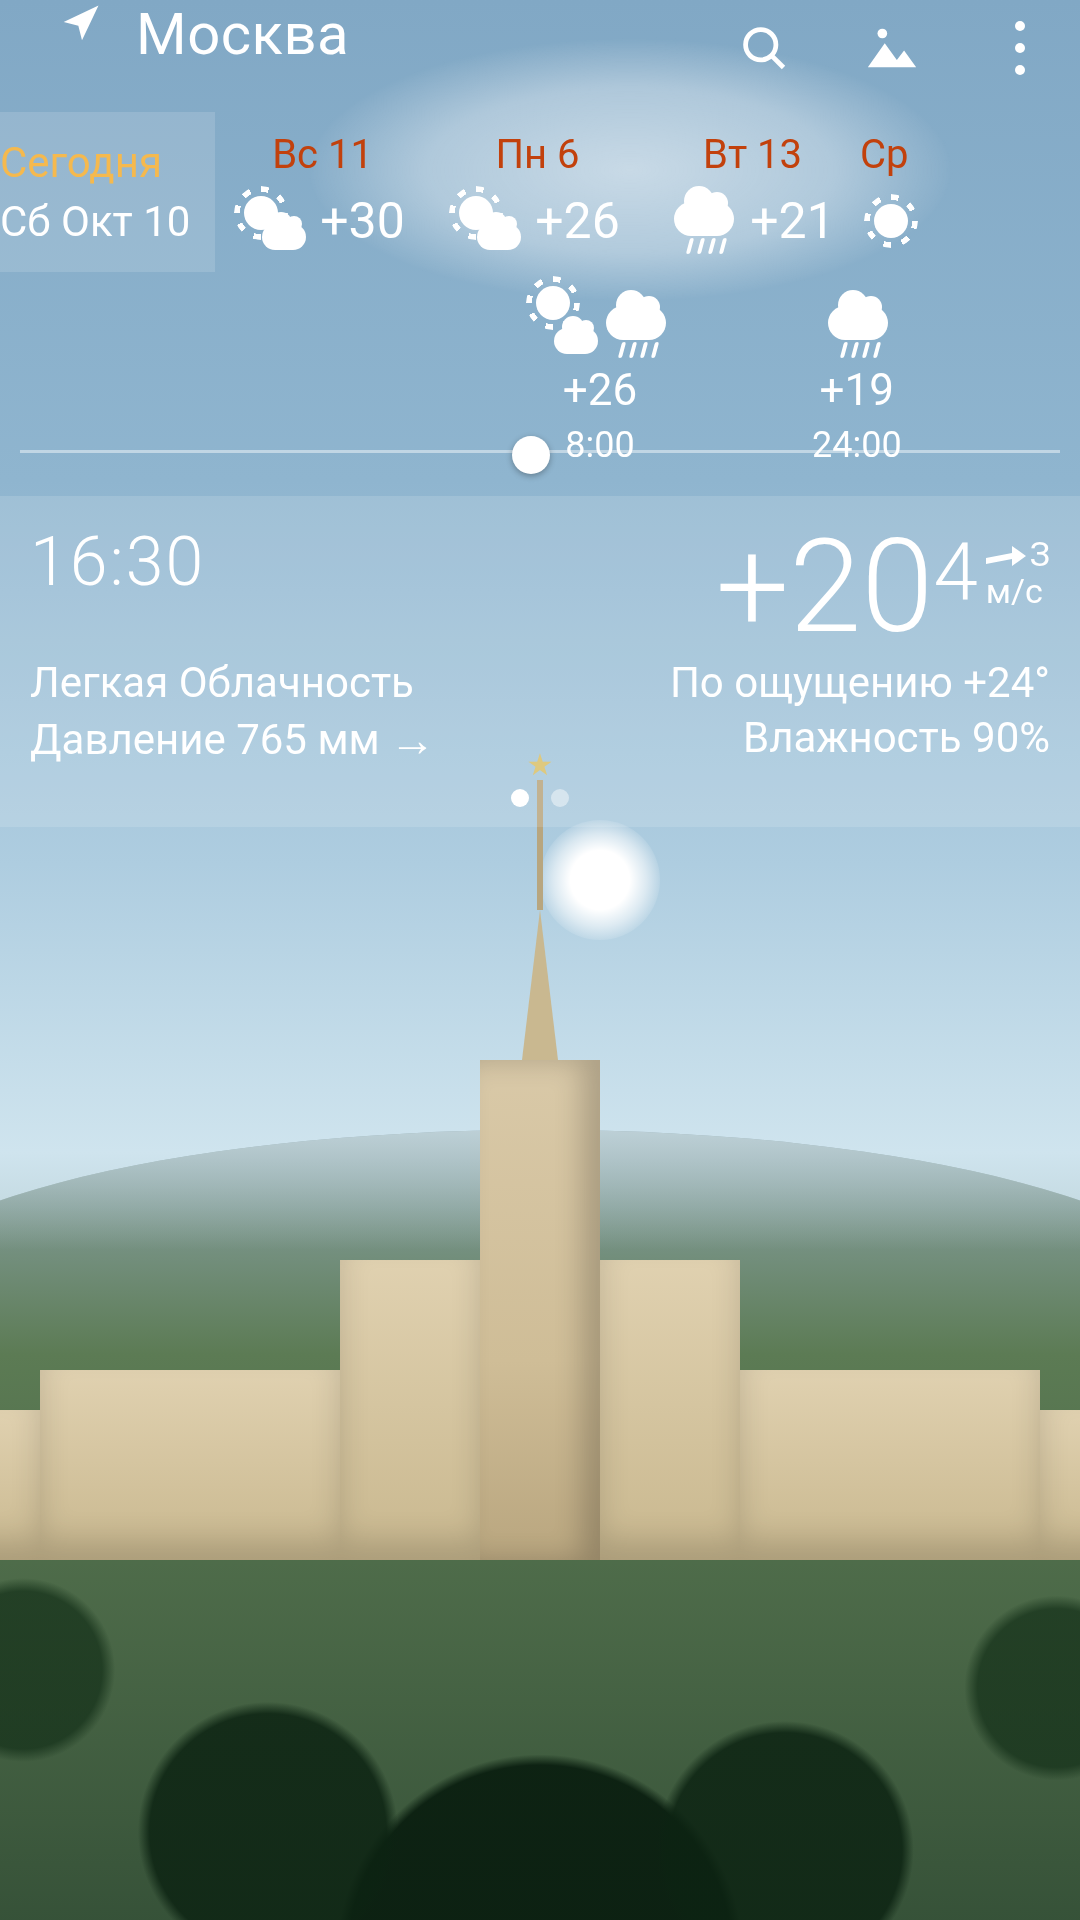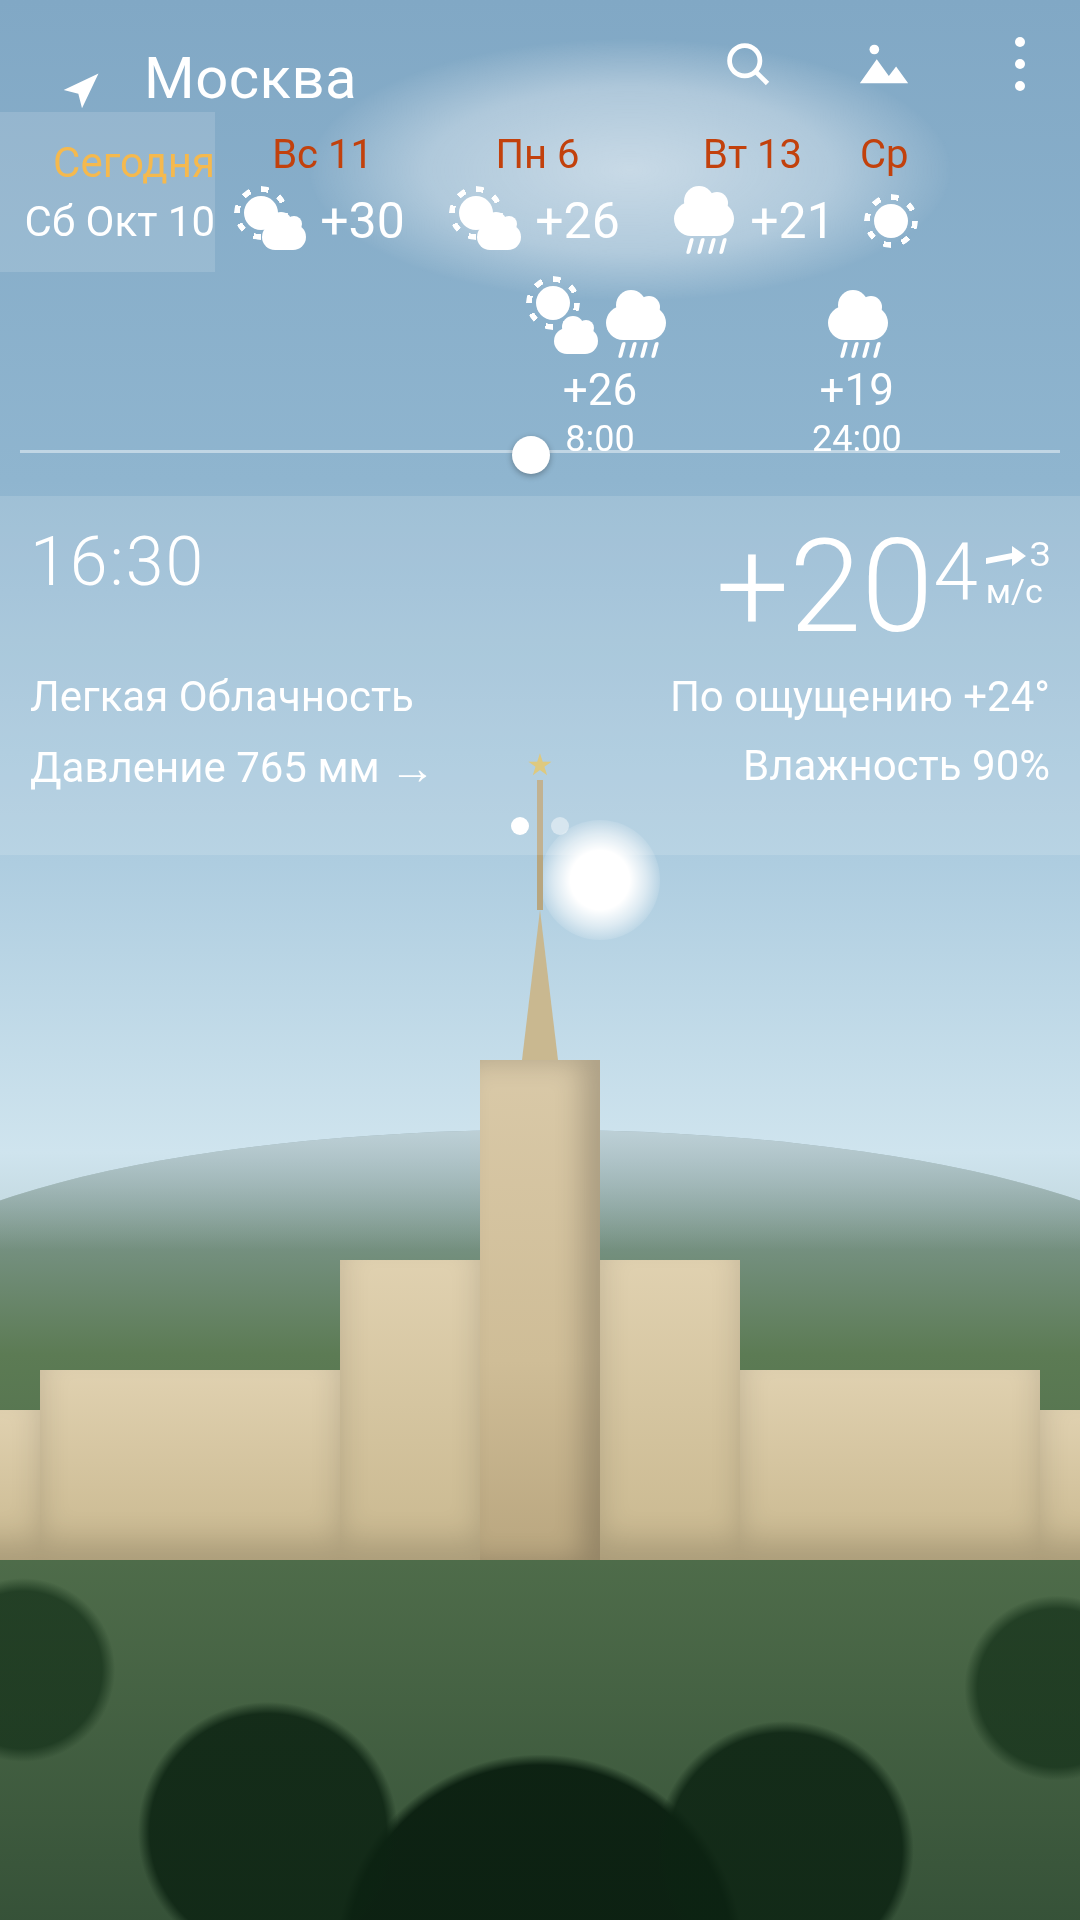--- a/index.html
+++ b/index.html
@@ -26,63 +26,63 @@
 .star{position:absolute;bottom:calc(100% + 278px);left:50%;transform:translateX(-50%);color:#d9c06a;font-size:30px}
 .wings{display:flex;justify-content:center;align-items:flex-end;gap:0;position:absolute;bottom:0;left:50%;transform:translateX(-50%)}
 .wing{width:300px;height:190px;background:linear-gradient(180deg,#e0d1b0 0%,#c9b88f 100%);box-shadow:inset 0 -20px 30px rgba(0,0,0,.15)}
 .wing.inner{width:140px;height:300px}
 .wing.outer{height:150px}
 
 
 .ui{position:absolute;inset:0}
 
 
-.appbar{height:112px;display:flex;align-items:flex-end;padding:0 12px 0 60px;gap:40px}
+.appbar{height:112px;display:flex;align-items:flex-start;padding:0 12px 0 60px;gap:32px}
 .loc-icon{transform:rotate(0deg)}
 .city{font-size:58px;font-weight:400;letter-spacing:.5px;flex:1}
 .icon-btn{width:96px;height:96px;display:flex;align-items:center;justify-content:center}
 .dots{display:flex;flex-direction:column;gap:12px;align-items:center}
 .dots span{width:10px;height:10px;border-radius:50%;background:#fff}
 
 
 .days{display:flex;align-items:stretch;height:160px}
 .day{flex:0 0 215px;display:flex;flex-direction:column;justify-content:center;align-items:center;gap:10px;position:relative}
-.day.today{flex:0 0 215px;background:rgba(255,255,255,.14);align-items:flex-end;padding-left:18px}
+.day.today{flex:0 0 215px;background:rgba(255,255,255,.14);align-items:flex-start;}
 .day.partial{flex:0 0 60px;align-items:flex-start}
 .today-label{font-size:42px;color:#f5b94e}
 .today-date{font-size:42px}
 .day-top{font-size:40px;color:#c2410c}
 .day-row{display:flex;align-items:center;gap:14px}
 .day-temp{font-size:50px}
 .mini-icon{width:66px;height:66px;position:relative;flex:0 0 66px}
 
 
 .hourly{position:relative;height:200px;margin-top:6px}
 .hslot{position:absolute;top:0;text-align:center}
 .hslot .mini-icon{margin:0 auto 6px}
 .htemp{font-size:44px}
-.htime{font-size:36px;margin-top:2px}
+.htime{font-size:36px;margin-top:8px}
 .slot-8{left:532px}
 .slot-24{left:812px}
 .dual-icon{display:flex;gap:4px;justify-content:center}
 .dual-icon .mini-icon{width:80px;height:80px}
 
 .track{position:absolute;left:20px;right:20px;top:172px;height:3px;background:rgba(255,255,255,.45)}
 .thumb{position:absolute;top:158px;width:38px;height:38px;border-radius:50%;background:#fff;box-shadow:0 2px 6px rgba(0,0,0,.3)}
 
 
 .panel{background:rgba(255,255,255,.14);padding:26px 30px 20px;margin-top:18px}
 .row1{display:flex;align-items:flex-start}
 .time{font-size:68px;font-weight:300;letter-spacing:2px;flex:0 0 300px}
 .bigtemp{font-size:130px;font-weight:300;flex:1;text-align:right;line-height:1}
 .wind{display:flex;align-items:flex-start;gap:8px;margin-top:10px}
 .wspeed{font-size:80px;font-weight:300;line-height:1}
 .wunit-col{display:flex;flex-direction:column;align-items:flex-start;font-size:34px;line-height:1.1;margin-top:4px}
 .wunit-col .dir{display:flex;align-items:center;gap:4px}
-.row2,.row3{display:flex;justify-content:space-between;font-size:42px;margin-top:20px}
+.row2,.row3{display:flex;justify-content:space-between;font-size:42px;margin-top:6px}
 .press-arrow{display:inline-block;margin-left:10px;font-size:46px;vertical-align:-2px}
 
 .pager{display:flex;justify-content:center;gap:22px;margin-top:22px}
 .dotp{width:18px;height:18px;border-radius:50%;background:rgba(255,255,255,.45)}
 .dotp.active{background:#fff}
 
 
 .g-sun{position:absolute;width:34px;height:34px;border-radius:50%;background:#fff;left:4px;top:8px;box-shadow:0 0 0 3px rgba(255,255,255,.0)}
 .g-sun:before{content:"";position:absolute;inset:-10px;border-radius:50%;background:conic-gradient(#fff 0 5%,transparent 5% 12.5%,#fff 12.5% 17.5%,transparent 17.5% 25%,#fff 25% 30%,transparent 30% 37.5%,#fff 37.5% 42.5%,transparent 42.5% 50%,#fff 50% 55%,transparent 55% 62.5%,#fff 62.5% 67.5%,transparent 67.5% 75%,#fff 75% 80%,transparent 80% 87.5%,#fff 87.5% 92.5%,transparent 92.5% 100%);-webkit-mask:radial-gradient(circle,transparent 55%,#000 56%);mask:radial-gradient(circle,transparent 55%,#000 56%)}
 .g-cloud{position:absolute;width:44px;height:26px;background:#fff;border-radius:20px;right:0;bottom:4px}

